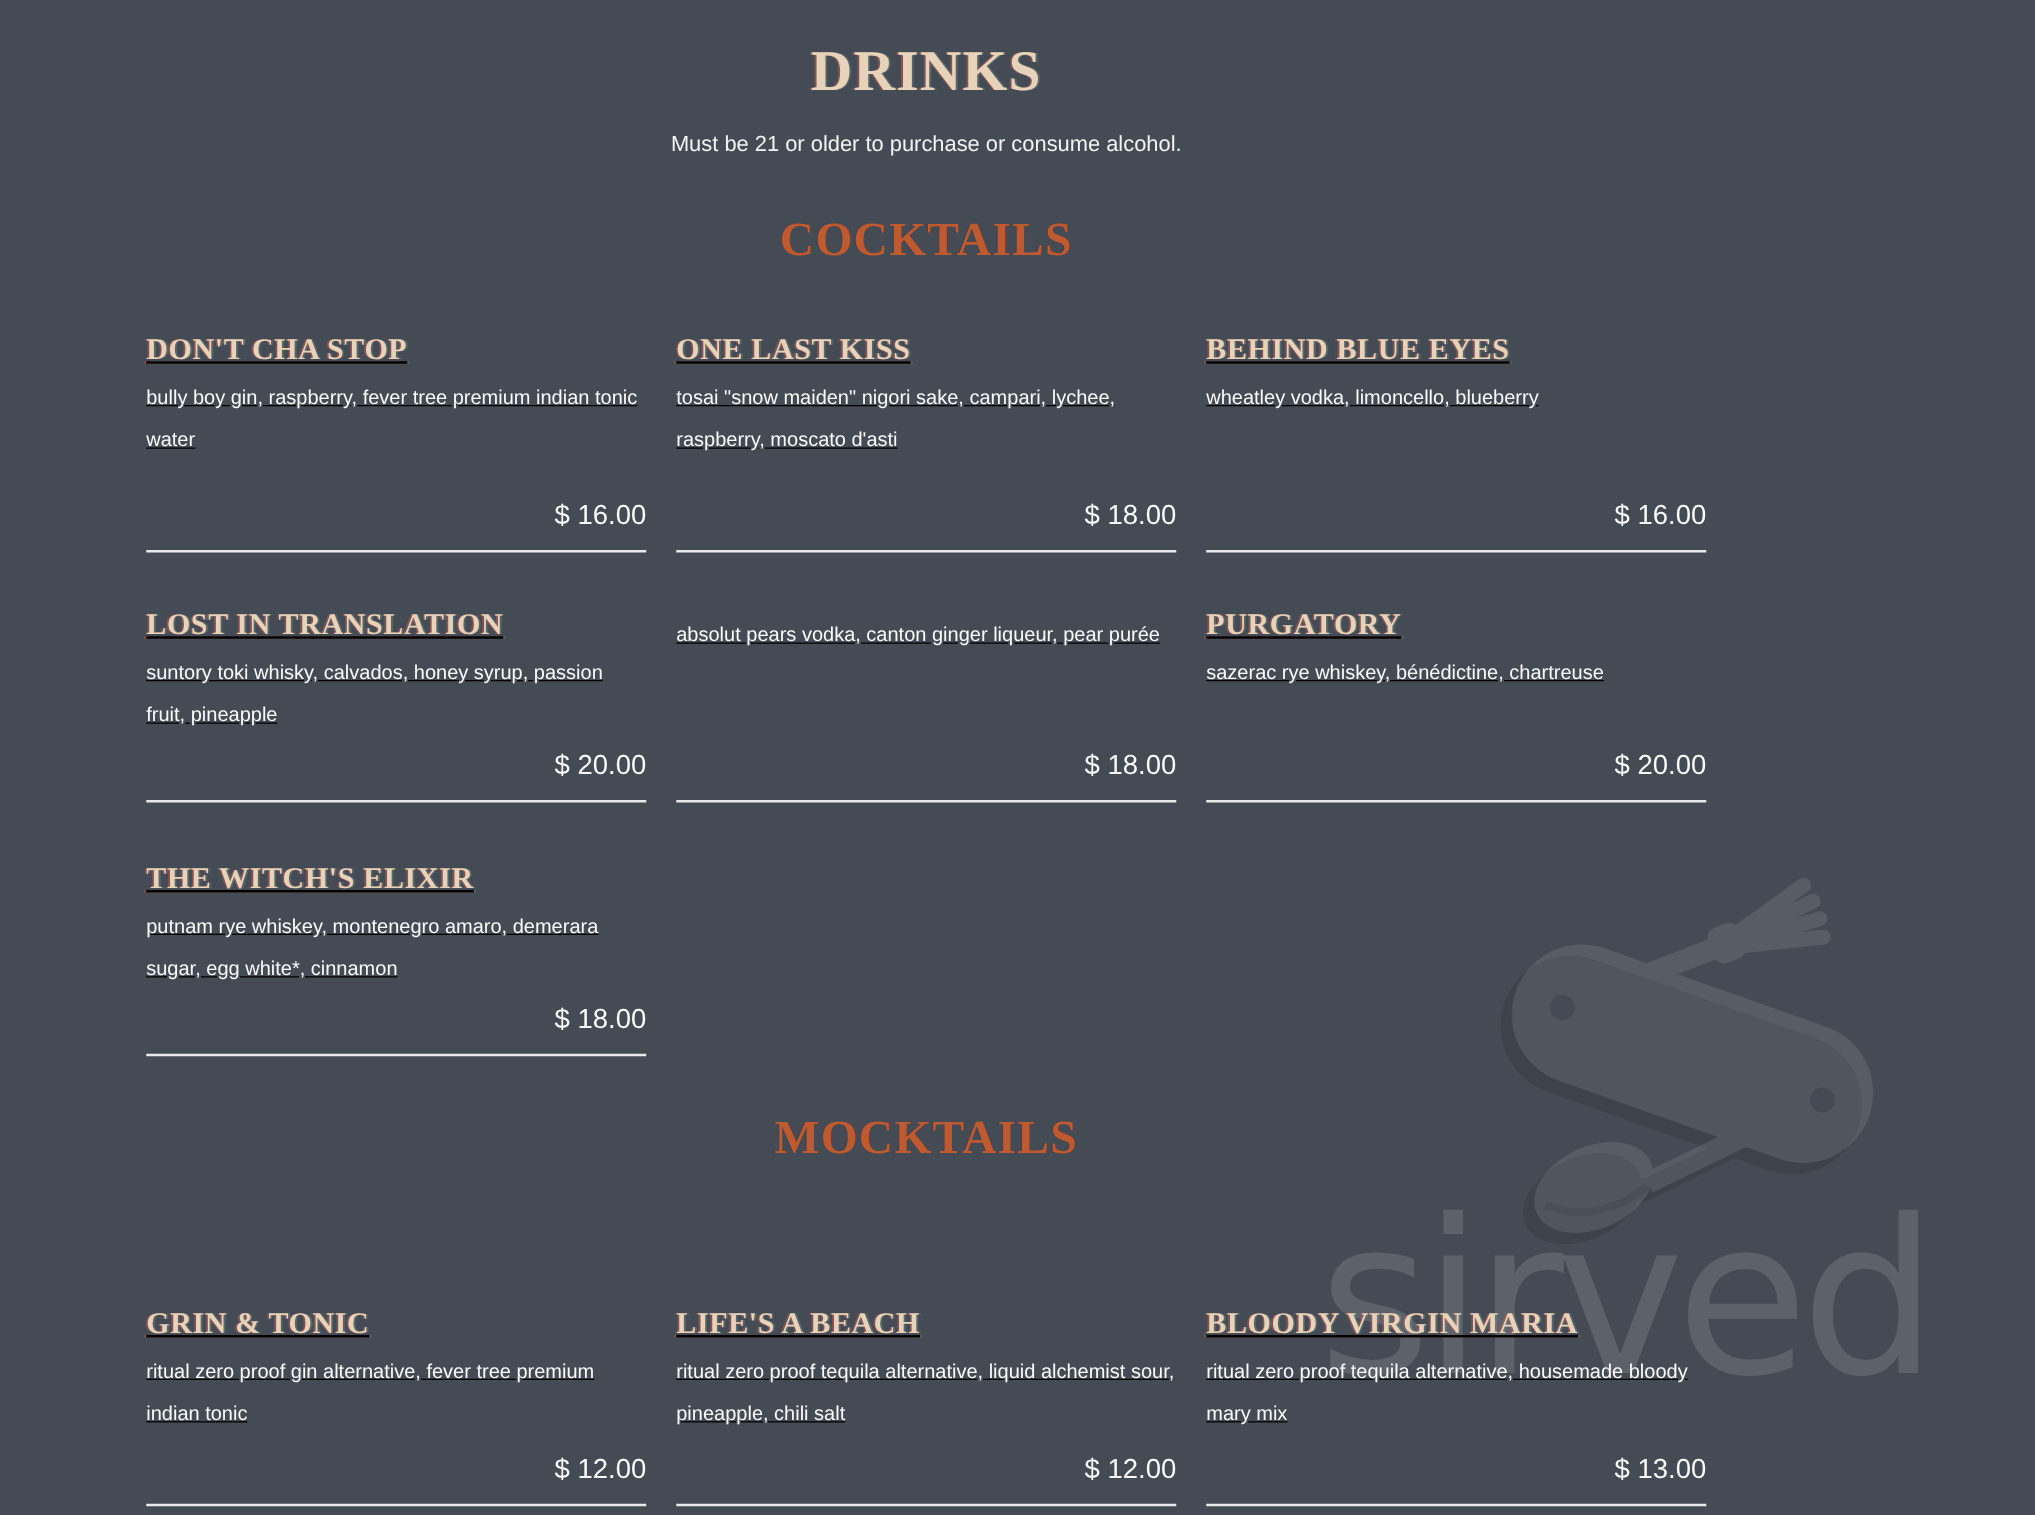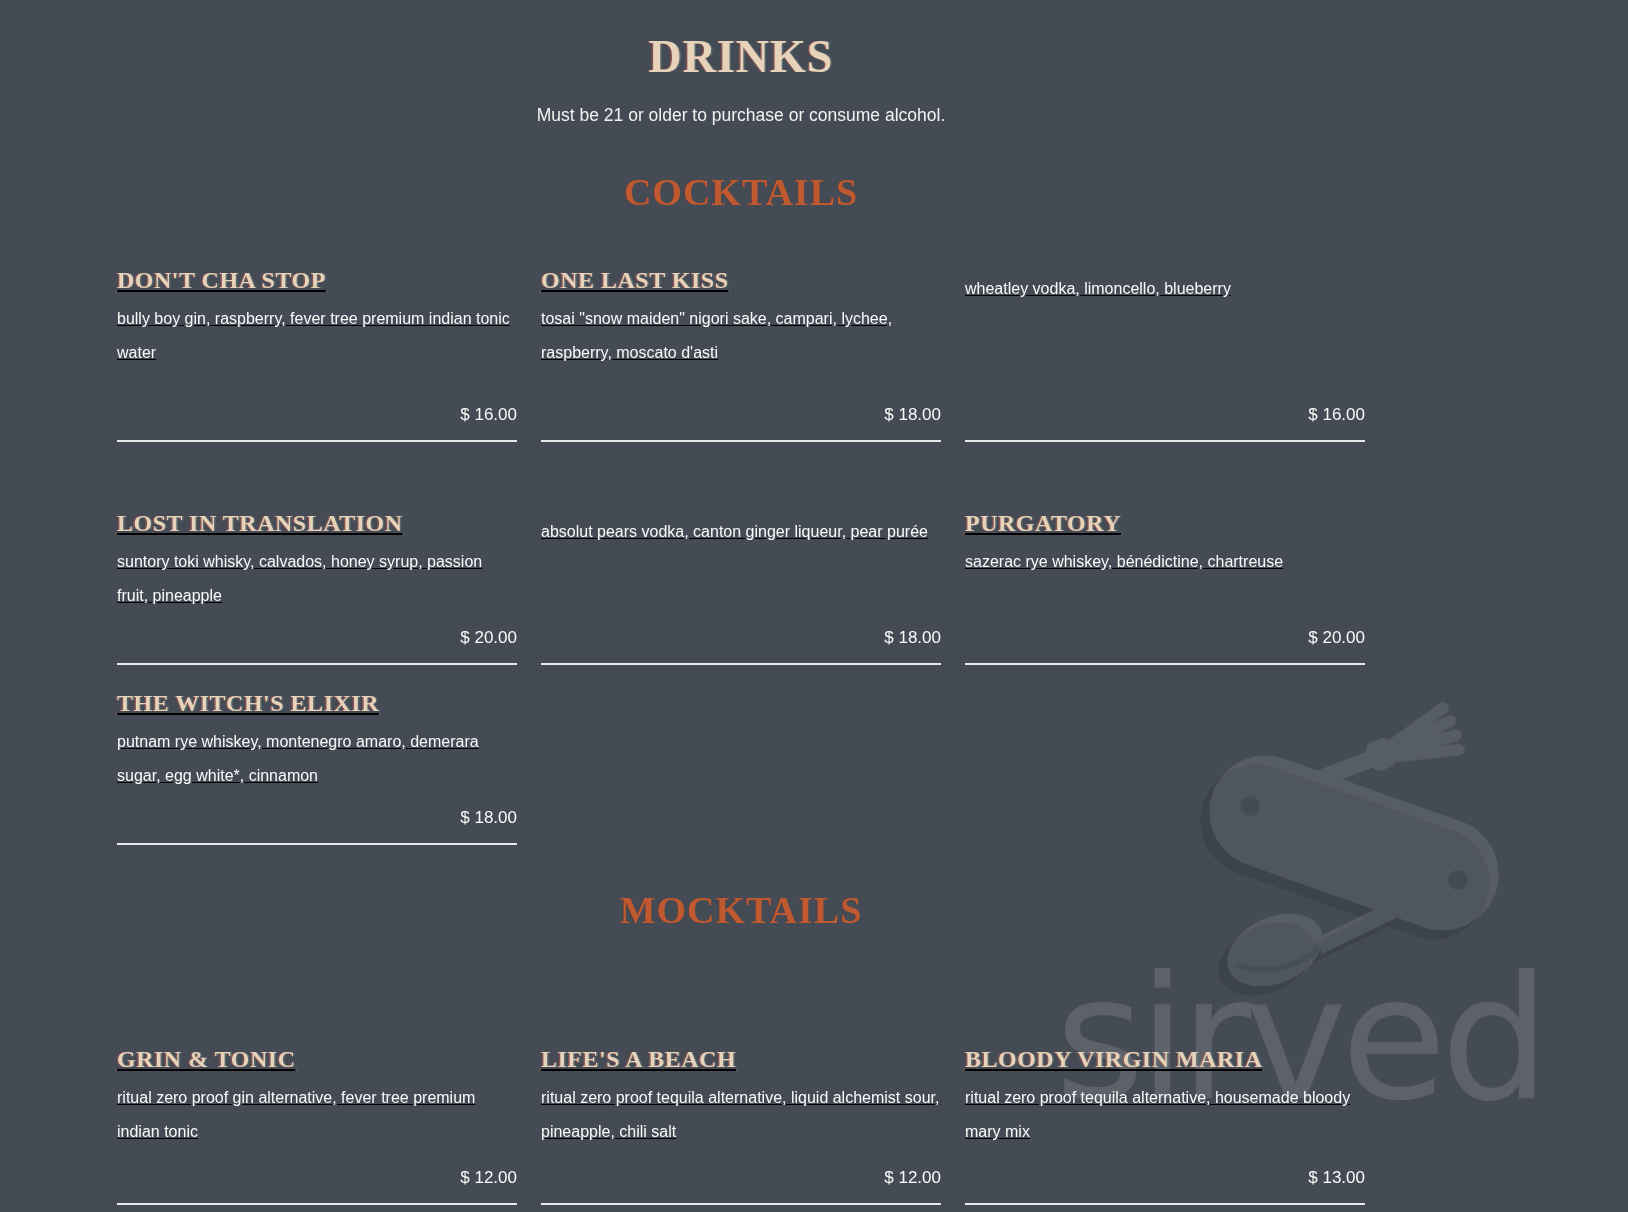--- a/index.html
+++ b/index.html
@@ -30,21 +30,21 @@
     text-shadow:-1px 0 rgba(120,40,30,.35);
   }
   #cocktails-heading{top:170px;}
   #mocktails-heading{top:888px;}
   
   .menu-row{
     position:absolute;left:117px;width:1248px;
     display:flex;gap:24px;text-decoration:underline;
   }
   #row-1{top:265px;}
-  #row-2{top:485px;margin-top:23px;}
+  #row-2{top:485px;}
   #row-3{top:688px;}
   #row-4{top:1044px;justify-content:center;}
   .menu-card{
     position:relative;width:400px;flex:0 0 400px;
     border-bottom:2px solid rgba(255,255,255,.88);
   }
   #row-1 .menu-card{height:175px;}
   #row-2 .menu-card{height:155px;}
   #row-3 .menu-card{height:155px;}
   #row-4 .menu-card{height:159px;}
@@ -56,21 +56,21 @@
     color:var(--cream,#E6D3B9);
     text-shadow:-1.5px 0 rgba(210,90,80,.45), 1.5px 0 rgba(150,205,195,.22);
   }
   .item-desc{
     margin-top:7px;
     font-size:16px;line-height:34px;
     color:#FAFAFA;
   }
   .item-price{
     position:absolute;right:0;bottom:15px;
-    font-size:17px;color:#FAFAFA;
+    font-size:22px;color:#FAFAFA;
   }
   
   .wm-knife{position:absolute;left:1130px;top:688px;z-index:0;}
   .wm-brand{
     position:absolute;left:1055px;top:953px;z-index:0;
     font-family:"DejaVu Sans",sans-serif;
     font-weight:400;font-size:172px;letter-spacing:-6px;line-height:1;
     color:var(--wm,rgba(255,255,255,0.13));
     white-space:nowrap;
   }
@@ -125,20 +125,21 @@
         <div class="item-name">DON'T CHA STOP</div>
         <div class="item-desc">bully boy gin, raspberry, fever tree premium indian tonic water</div>
         <div class="item-price">$ 16.00</div>
       </div>
       <div class="menu-card">
         <div class="item-name">ONE LAST KISS</div>
         <div class="item-desc">tosai "snow maiden" nigori sake, campari, lychee, raspberry, moscato d'asti</div>
         <div class="item-price">$ 18.00</div>
       </div>
       <div class="menu-card">
+        <div class="item-name">BEHIND BLUE EYES</div>
         <div class="item-desc">wheatley vodka, limoncello, blueberry</div>
         <div class="item-price">$ 16.00</div>
       </div>
     </div>
 
     <div id="row-2" class="menu-row">
       <div class="menu-card">
         <div class="item-name">LOST IN TRANSLATION</div>
         <div class="item-desc">suntory toki whisky, calvados, honey syrup, passion fruit, pineapple</div>
         <div class="item-price">$ 20.00</div>

